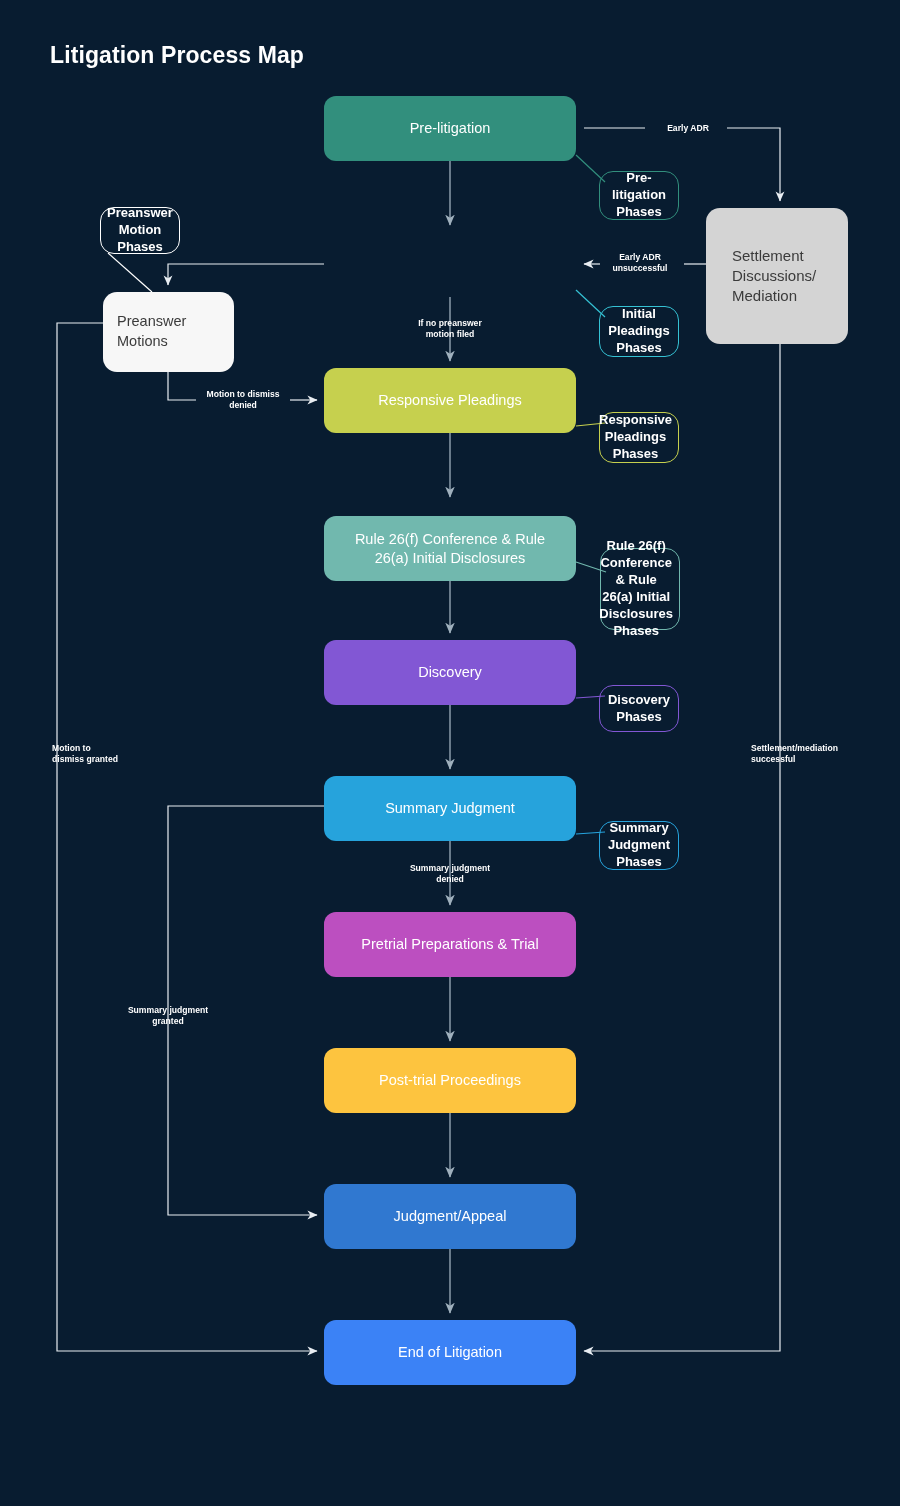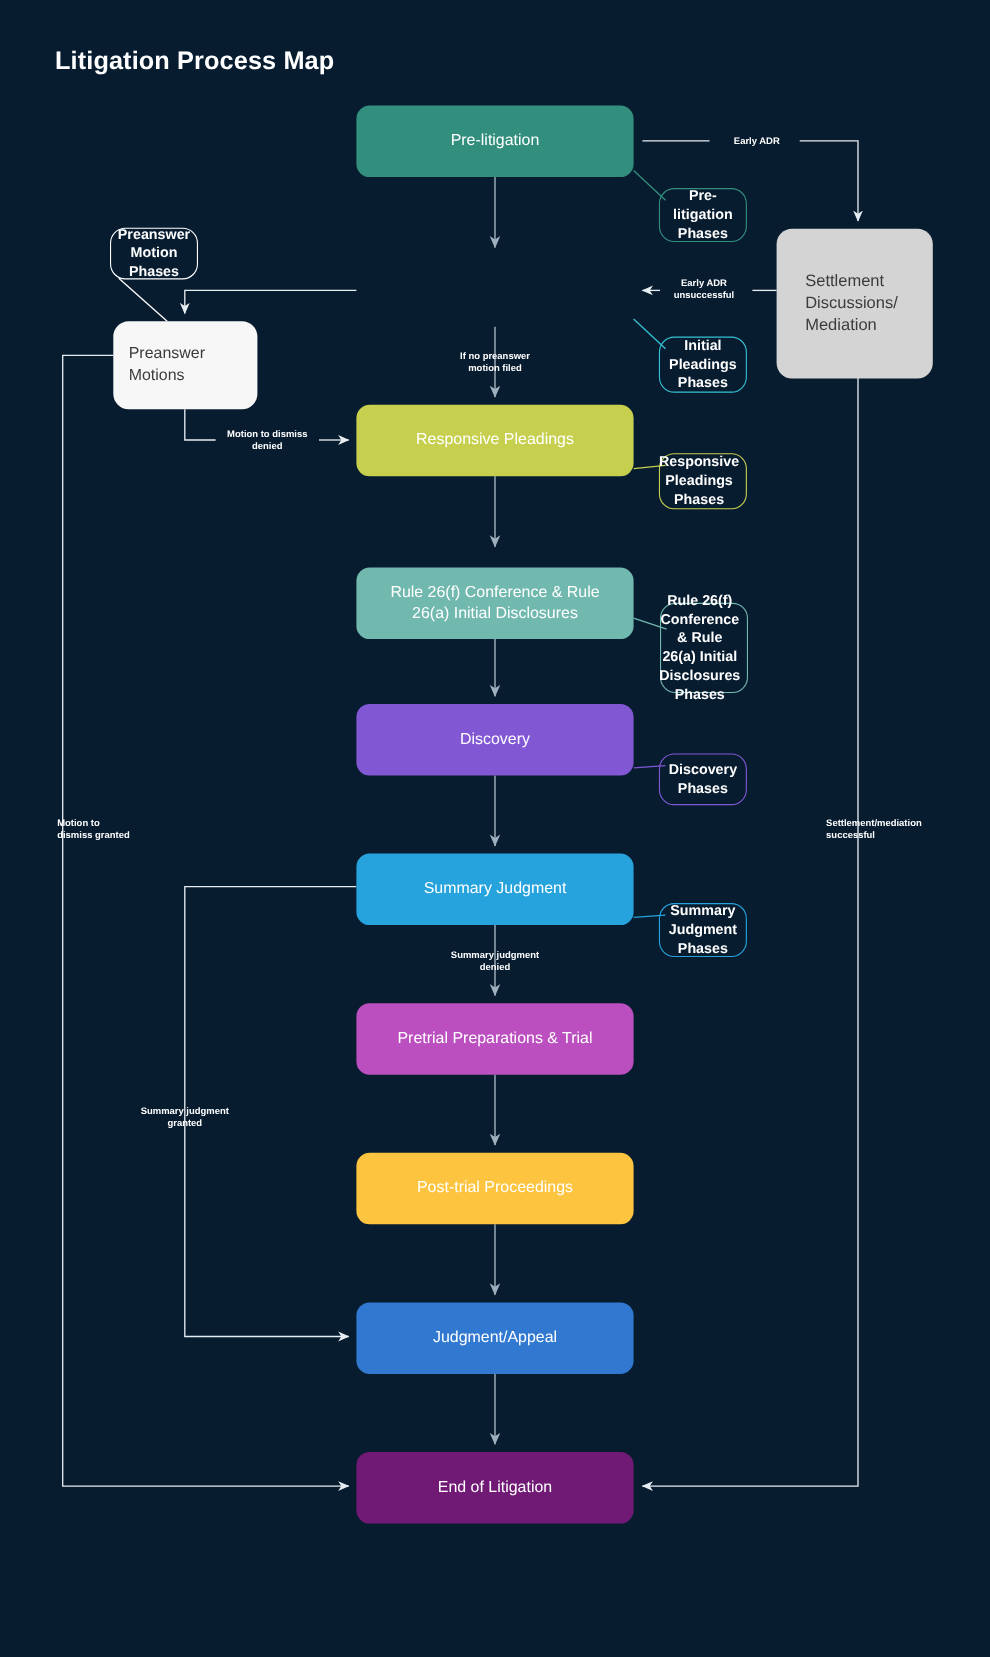--- a/index.html
+++ b/index.html
@@ -194,21 +194,21 @@
   </div>
 
   <div class="node" style="left:324px; top:912px; width:252px; height:65px; background:#bc4fc0;">
     <span>Pretrial Preparations &amp; Trial</span>
   </div>
 
   <div class="node" style="left:324px; top:1184px; width:252px; height:65px; background:#3078d0;">
     <span>Judgment/Appeal</span>
   </div>
 
-  <div class="node" style="left:324px; top:1320px; width:252px; height:65px; background:#701a75;">
+  <div class="node" style="left:324px; top:1320px; width:252px; height:65px; background:#3b82f6;">
     <span>End of Litigation</span>
   </div>
 
   <div class="badge" style="left:56px; top:207px; width:80px; height:47px; border-color:#ffffff;margin-left:44px;">
     <span>Preanswer Motion Phases</span>
   </div>
 
   <div class="badge" style="left:599px; top:171px; width:80px; height:49px; border-color:#328f7d;">
     <span>Pre-litigation Phases</span>
   </div>

